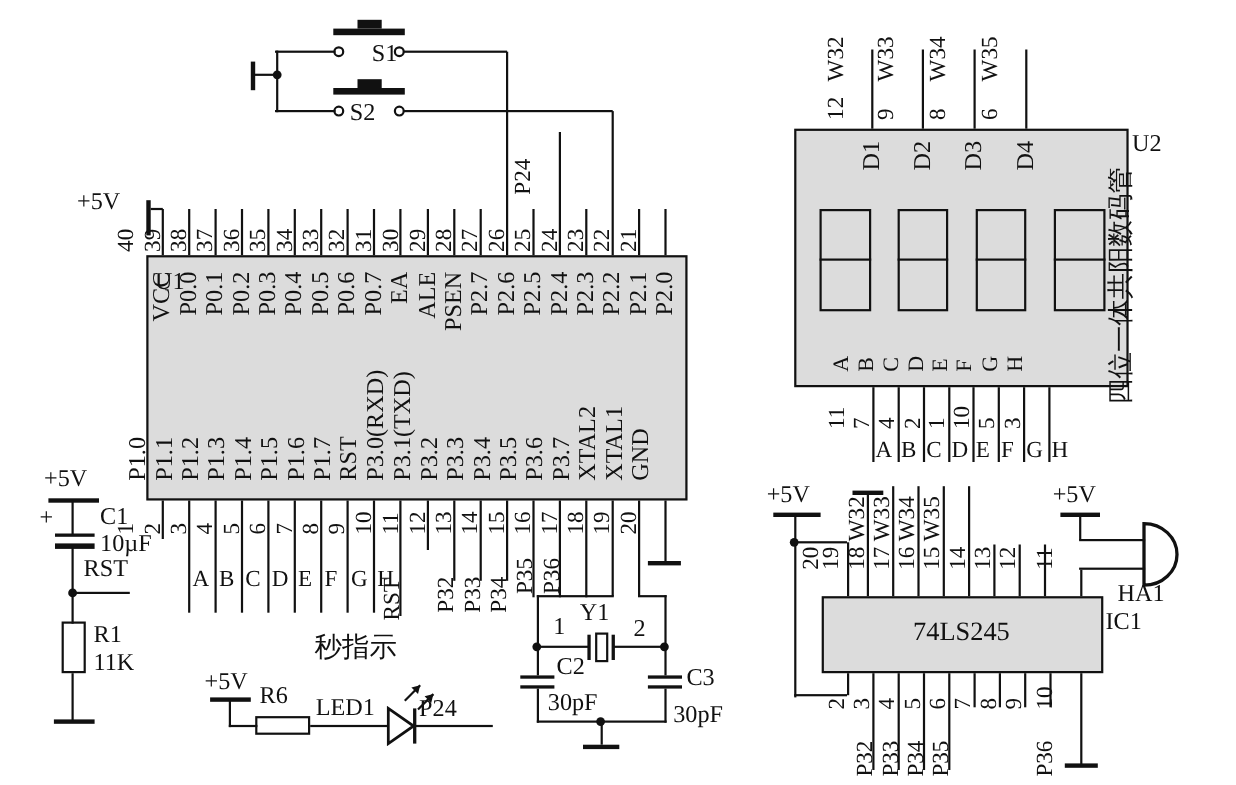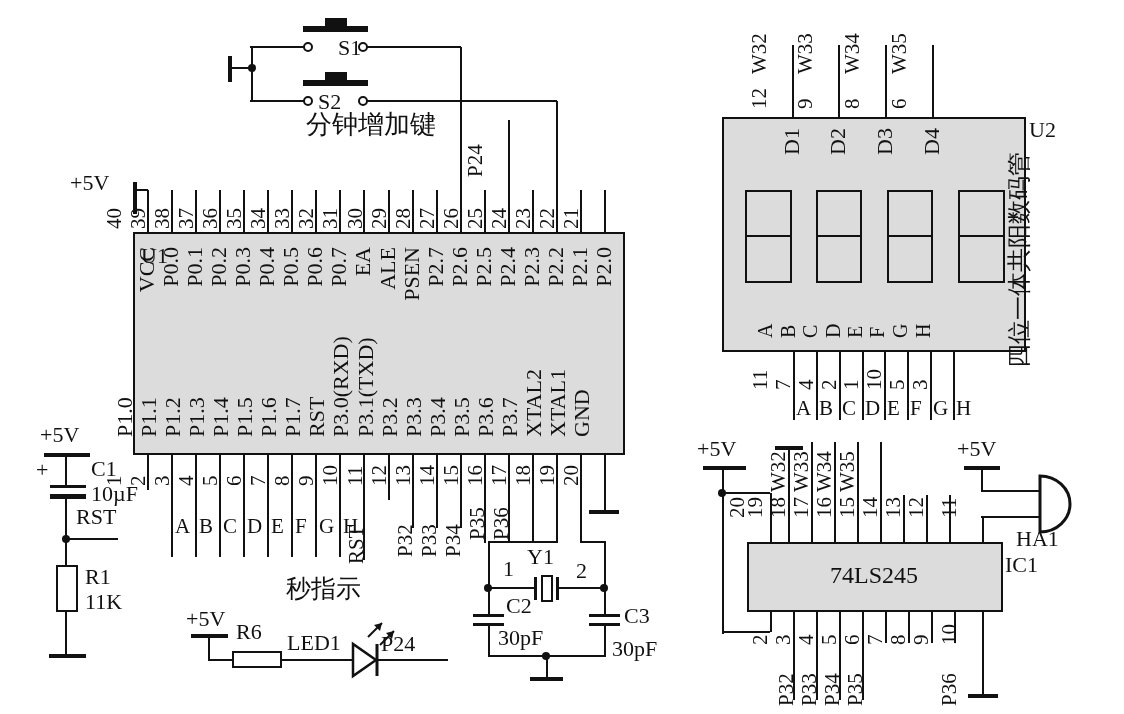--- a/index.html
+++ b/index.html
@@ -32,21 +32,20 @@
   <div class="bar" style="left:325px;top:18px;width:22px;height:8px;"></div>
   <div class="comp" style="left:303px;top:42px;width:10px;height:10px;border-radius:50%;"></div>
   <div class="comp" style="left:358px;top:42px;width:10px;height:10px;border-radius:50%;"></div>
   <span class="lbl" style="left:322px;top:37px;font-size:22px;margin-left:16px;">S1</span>
 
   <div class="bar" style="left:303px;top:80px;width:65px;height:6px;"></div>
   <div class="bar" style="left:325px;top:72px;width:22px;height:8px;"></div>
   <div class="comp" style="left:303px;top:96px;width:10px;height:10px;border-radius:50%;"></div>
   <div class="comp" style="left:358px;top:96px;width:10px;height:10px;border-radius:50%;"></div>
   <span class="lbl" style="left:318px;top:91px;font-size:22px;">S2</span>
-  <span class="lbl" style="left:306px;top:112px;font-size:26px;">分钟增加键</span>
 
   <span class="lbl" style="left:70px;top:172px;font-size:22px;">+5V</span>
   <div class="bar" style="left:133px;top:182px;width:4px;height:32px;"></div>
 
   <span class="lbl" style="left:40px;top:424px;font-size:22px;">+5V</span>
   <div class="bar" style="left:44px;top:453px;width:46px;height:4px;"></div>
 
   <span class="lbl" style="left:186px;top:608px;font-size:22px;">+5V</span>
   <div class="bar" style="left:191px;top:634px;width:37px;height:4px;"></div>
 

